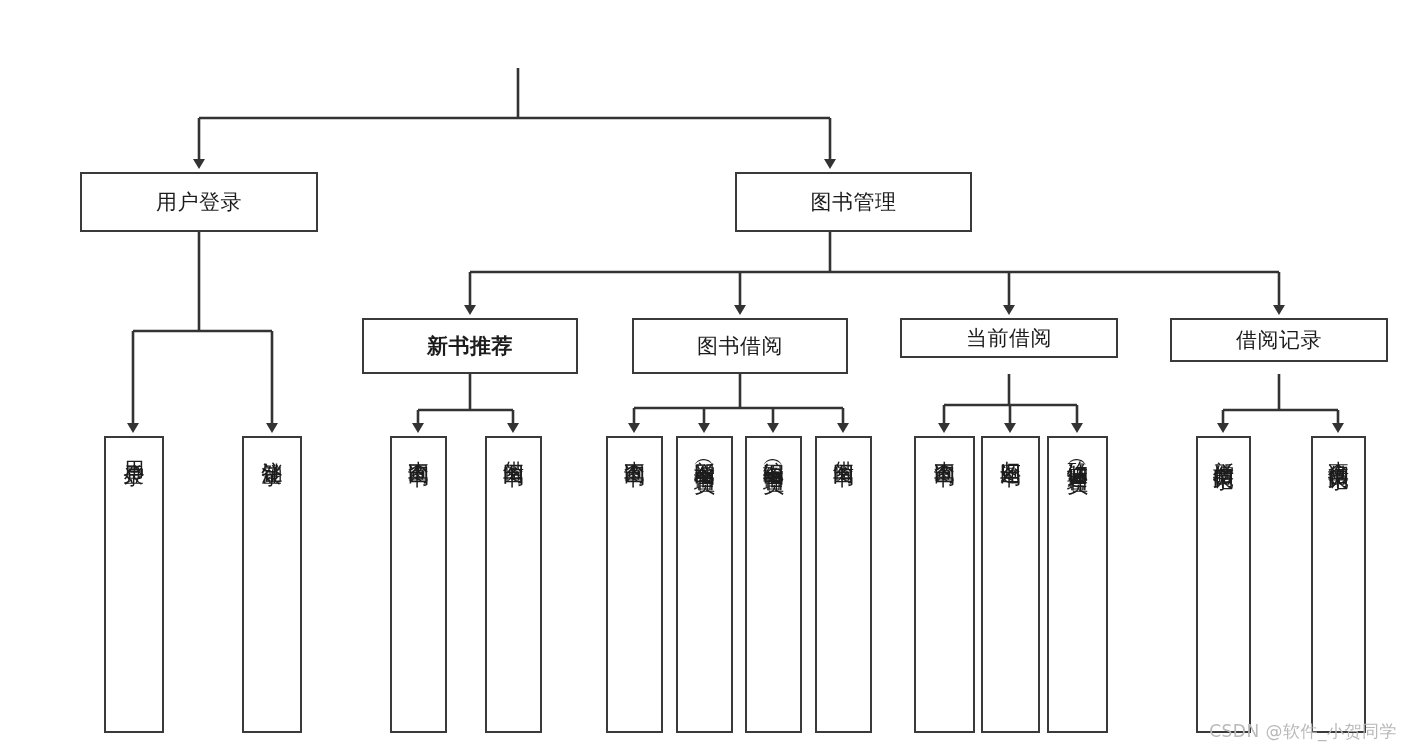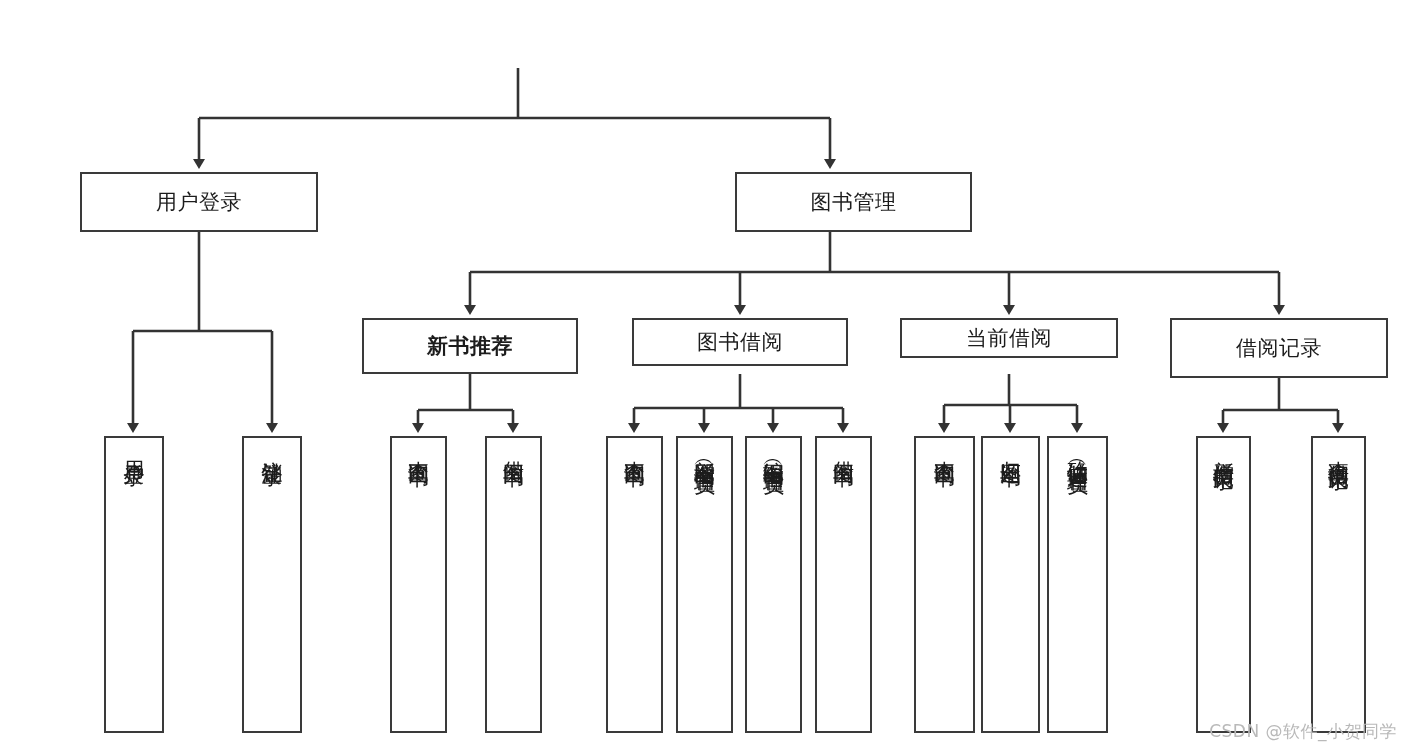--- a/index.html
+++ b/index.html
@@ -126,27 +126,27 @@
   <div class="node horiz" style="left:80px; top:172px; width:238px; height:60px;">
     <span class="label">用户登录</span>
   </div>
   <div class="node horiz" style="left:711px; top:172px; width:237px; height:60px;margin-left:24px;">
     <span class="label">图书管理</span>
   </div>
 
   <div class="node horiz" style="left:362px; top:318px; width:216px; height:56px;font-weight:bold;">
     <span class="label">新书推荐</span>
   </div>
-  <div class="node horiz" style="left:632px; top:318px; width:216px; height:48px;">
+  <div class="node horiz" style="left:632px; top:318px; width:216px; height:56px;">
     <span class="label">图书借阅</span>
   </div>
   <div class="node horiz" style="left:900px; top:318px; width:218px; height:40px;">
     <span class="label">当前借阅</span>
   </div>
-  <div class="node horiz" style="left:1170px; top:318px; width:218px; height:60px;">
+  <div class="node horiz" style="left:1170px; top:318px; width:218px; height:44px;">
     <span class="label">借阅记录</span>
   </div>
 
   <div class="node vert" style="left:104px; top:436px; width:60px; height:297px;">
     <span class="label">用户登录</span>
   </div>
   <div class="node vert" style="left:242px; top:436px; width:60px; height:297px;">
     <span class="label">注销登录</span>
   </div>
 

